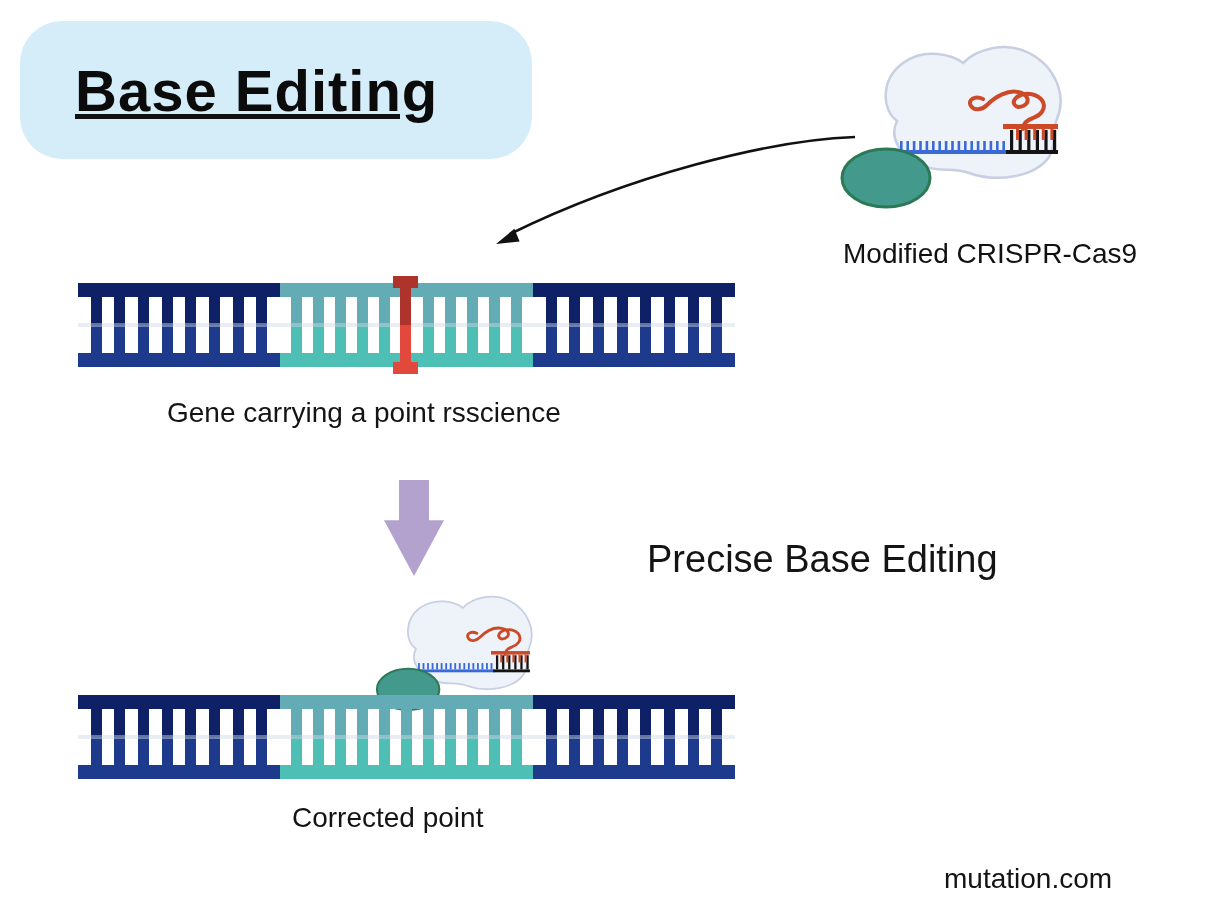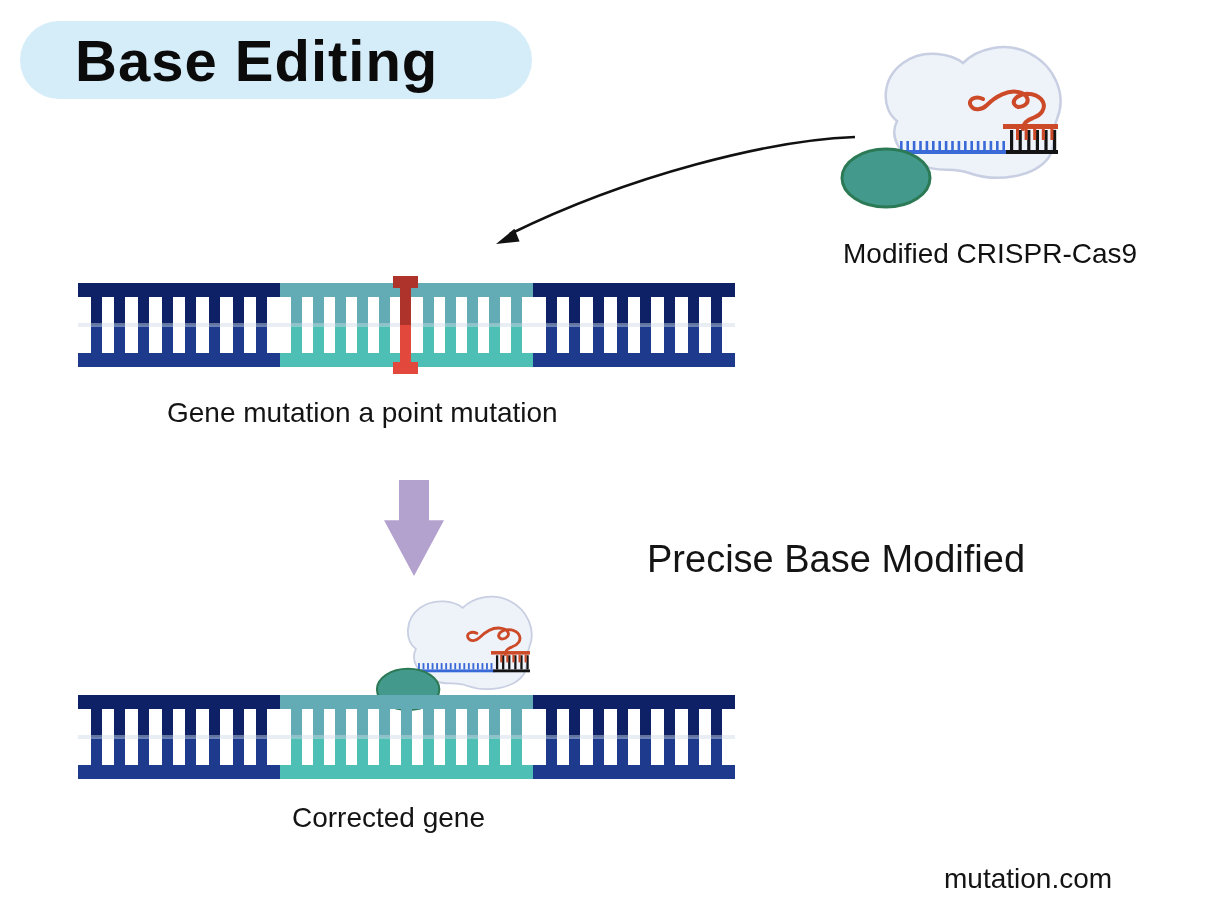--- a/index.html
+++ b/index.html
@@ -4,22 +4,22 @@
 <style>
   html,body{margin:0;padding:0;background:#ffffff;}
   #canvas{
     position:relative;width:1229px;height:918px;background:#ffffff;overflow:hidden;
     font-family:"Liberation Sans",sans-serif;color:#111;
   }
   .abs{position:absolute;}
 
   
   #title-bubble{
-    left:20px;top:21px;width:512px;height:78px;border-radius:42px;
-    background:var(--title_bubble);display:flex;align-items:center;
+    left:20px;top:21px;width:512px;height:138px;border-radius:42px;
+    background:var(--title_bubble);display:flex;align-items:center;text-decoration:underline;
   }
   #title-text{font-size:58px;font-weight:bold;padding-left:55px;letter-spacing:1px;color:#0b0b0b;}
 
   
   .label{font-size:28px;color:#141414;white-space:nowrap;}
   #callout-text{left:843px;top:233px;line-height:41px;font-size:28px;text-align:right;}
   #gene-mutation-label{left:167px;top:397px;}
   #process-label{left:647px;top:538px;font-size:38px;}
   #corrected-gene-label{left:292px;top:802px;}
   #watermark{left:944px;top:863px;}
@@ -123,31 +123,31 @@
 
   <svg class="abs" style="left:480px;top:120px" width="390" height="140" viewBox="0 0 390 140">
     <path class="arrow-stroke" d="M 375,17 C 290,20 150,55 30,114"></path>
     <polygon class="arrow-fill" points="16,124 34.4,108.8 39.6,121.6"></polygon>
   </svg>
 
   <div id="callout-text" class="abs">
     <div>Modified CRISPR-Cas9</div>
   </div>
 
-  <div id="gene-mutation-label" class="abs label">Gene mutation a point mutation</div>
+  <div id="gene-mutation-label" class="abs label">Gene carrying a point rsscience</div>
 
   <div id="process-arrow" class="abs"></div>
 
-  <div id="process-label" class="abs label">Precise Base Modified</div>
+  <div id="process-label" class="abs label">Precise Base Editing</div>
 
   <svg class="abs" style="left:372px;top:588px" width="170" height="127.5" viewBox="0 0 240 180">
     <use href="#cas9-complex"></use>
   </svg>
 
-  <div id="corrected-gene-label" class="abs label">Corrected gene</div>
+  <div id="corrected-gene-label" class="abs label">Corrected point</div>
 
   <div id="watermark" class="abs label">mutation.com</div>
 
 <div class="ladder abs" style="left: 78px; top: 283px; width: 657px; height: 84px;">
       <div class="segment navy" style="width: 202px;">
         <div class="rail top"></div>
         <div class="rung-row">
           <div class="rung navy"></div>
           <div class="rung navy"></div>
           <div class="rung navy"></div>

